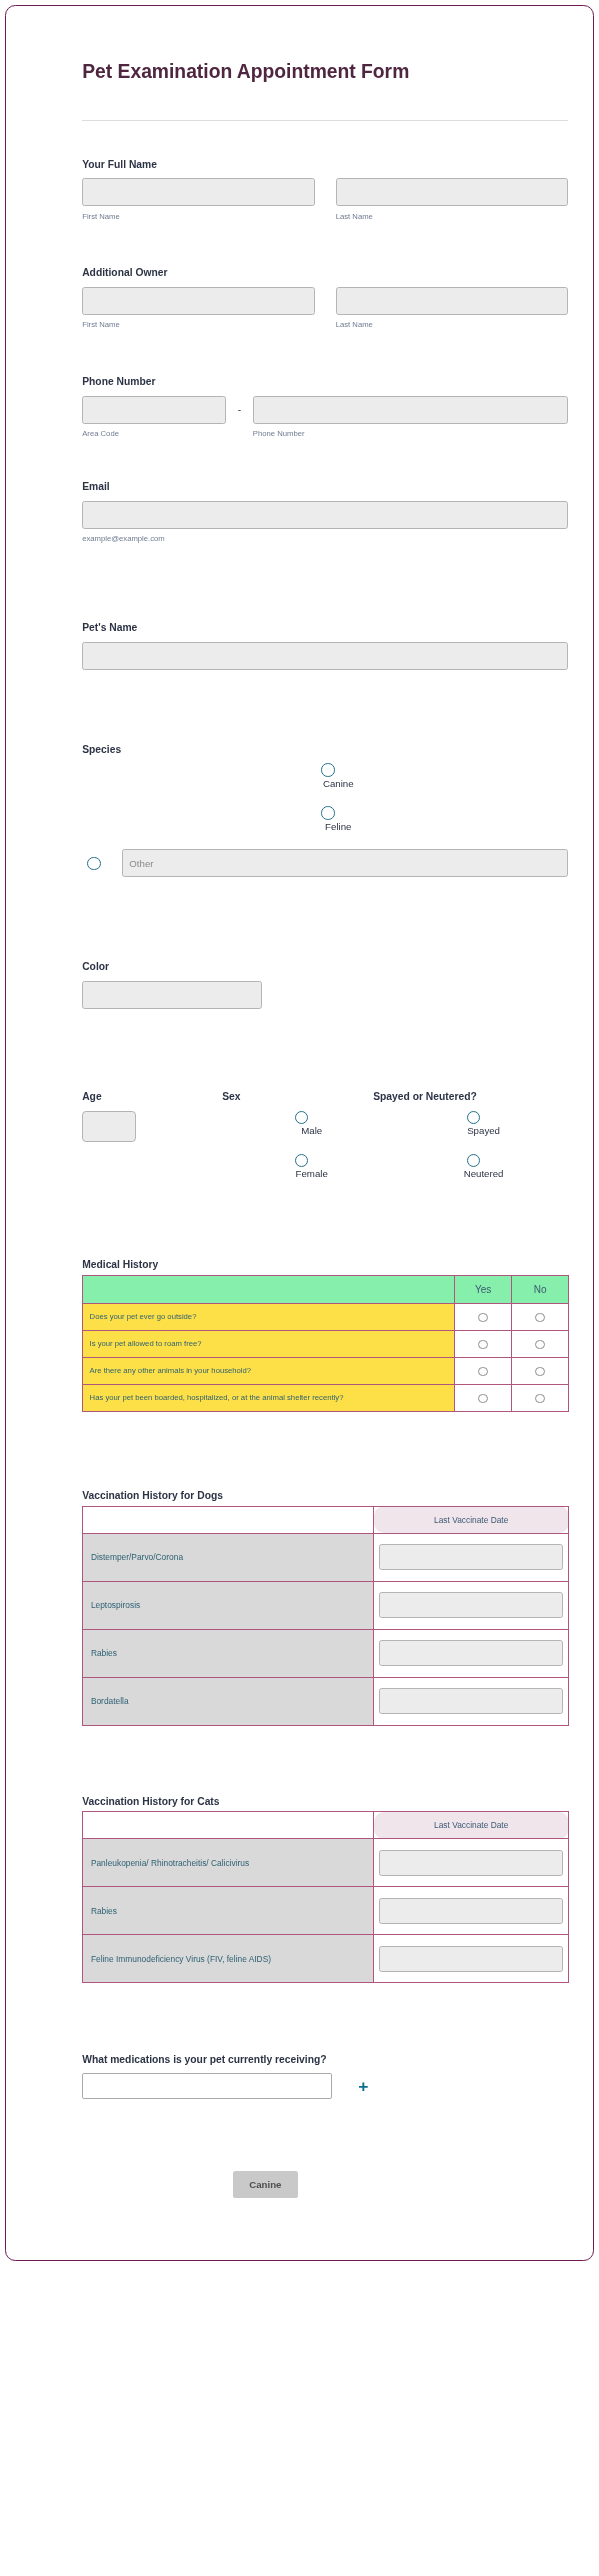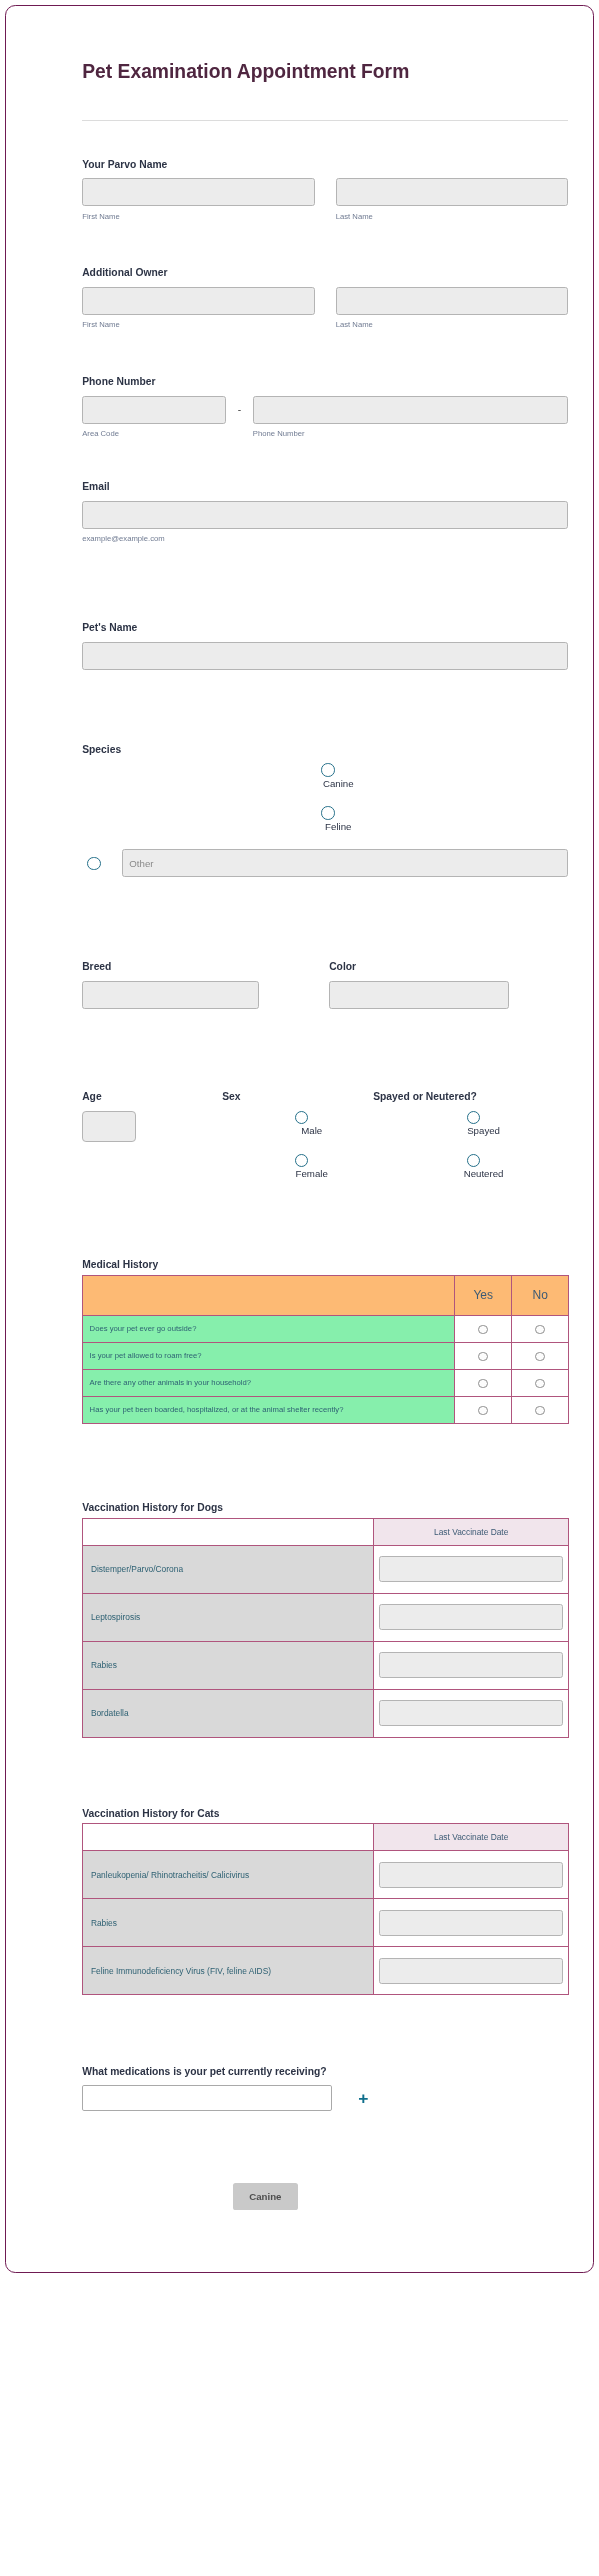--- a/index.html
+++ b/index.html
@@ -83,35 +83,35 @@
   .col-spayed { flex: 1; }
   .age-input { width: 54px; height: 31px; border-radius: 3.9px; }
   .col-sex .opt, .col-spayed .opt { margin-left: 8px; margin-bottom: 16px; }
   .col-sex .opt-label, .col-spayed .opt-label { margin-left: 20px; }
   .col-spayed .opt { margin-left: 5.8px; }
 
   table.tbl { border-collapse: collapse; table-layout: fixed; width: 486px; }
   table.tbl, .tbl th, .tbl td { border: 0.6px solid #b0557d; }
   .tbl th { font-weight: 400; }
 
-  .medical th { height: 40px; background: #fdba74; font-size: 12px; color: #3c5a74; }
-  .medical td.qcell { background: #86efac; color: #2e6173; font-size: 7.7px; padding: 3.9px 6.4px; height: 27px; }
+  .medical th { height: 28px; background: #86efac; font-size: 10px; color: #3c5a74; }
+  .medical td.qcell { background: #fde047; color: #2e6173; font-size: 7.7px; padding: 3.9px 6.4px; height: 27px; }
   .medical td.acell { background: #fff; text-align: center; height: 27px; }
   .radio-sm {
     display: inline-block;
     width: 9.7px; height: 9.7px;
     border: 1px solid #8f8f8f;
     border-radius: 50%;
     background: #fcfcfc;
     vertical-align: middle;
     cursor: pointer;
   }
 
   .vax th.blank { background: #fff; height: 27px; }
-  .vax th.datecol { background: #f1e5ec; color: #3c5a74; font-size: 8.4px; height: 27px; }
+  .vax th.datecol { background: #f1e5ec; color: #3c5a74; font-size: 8.4px; height: 27px; border-radius: 10px; }
   .vax td.vname { background: #d9d9d9; color: #2e6173; font-size: 8.4px; padding: 5.2px 7.7px; height: 48px; vertical-align: middle; }
   .vax td.datecell { background: #fff; padding: 0 5.2px; vertical-align: middle; }
   .date-input {
     width: 100%; height: 26px;
     background: #ececec;
     border: 0.6px solid #b4b4b4;
     border-radius: 2.6px;
     font: inherit; font-size: 9px; padding: 0 5.2px; outline: none;
   }
 
@@ -169,21 +169,21 @@
 </head>
 <body>
 
 <div class="card">
   <div class="content">
 
     <h1 class="form-title">Pet Examination Appointment Form</h1>
     <hr class="divider">
 
     <div class="q" style="margin-bottom:45px">
-      <span class="q-label">Your Parvo Name</span>
+      <span class="q-label">Your Full Name</span>
       <div class="two-col">
         <div class="col">
           <input class="text-input" type="text" style="">
           <span class="sublabel">First Name</span>
         </div>
         <div class="col">
           <input class="text-input" type="text" style="">
           <span class="sublabel">Last Name</span>
         </div>
       </div>
@@ -239,24 +239,20 @@
         <span class="radio"></span>
         <span class="opt-label">Feline</span>
       </div>
       <div class="other-row">
         <span class="radio"></span>
         <input class="text-input" type="text" placeholder="Other" style="">
       </div>
     </div>
 
     <div class="q bc-row" style="margin-bottom:81px">
-      <div class="bc-breed">
-        <span class="q-label">Breed</span>
-        <input class="text-input" type="text" style="">
-      </div>
       <div class="bc-color">
         <span class="q-label">Color</span>
         <input class="text-input" type="text" style="">
       </div>
     </div>
 
     <div class="q ass-row" style="margin-bottom:61px">
       <div class="col-age">
         <span class="q-label">Age</span>
         <input class="text-input age-input" type="text" style="">

